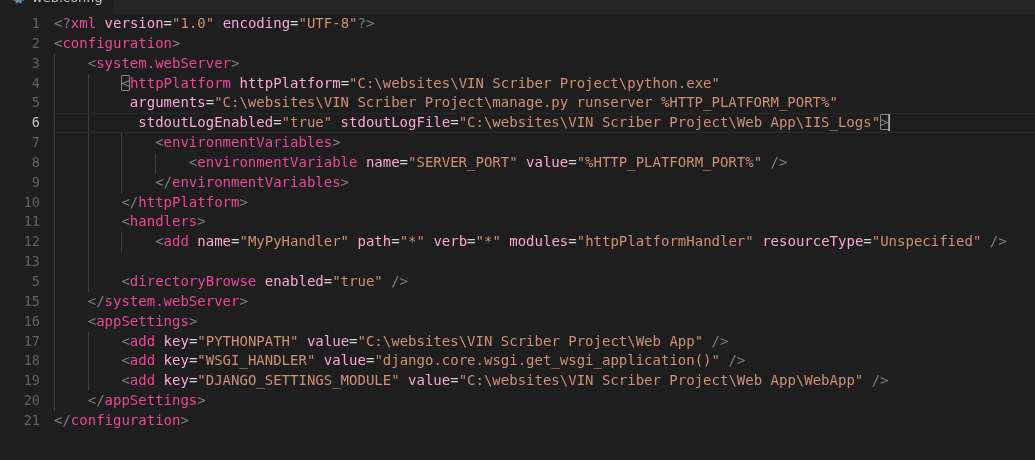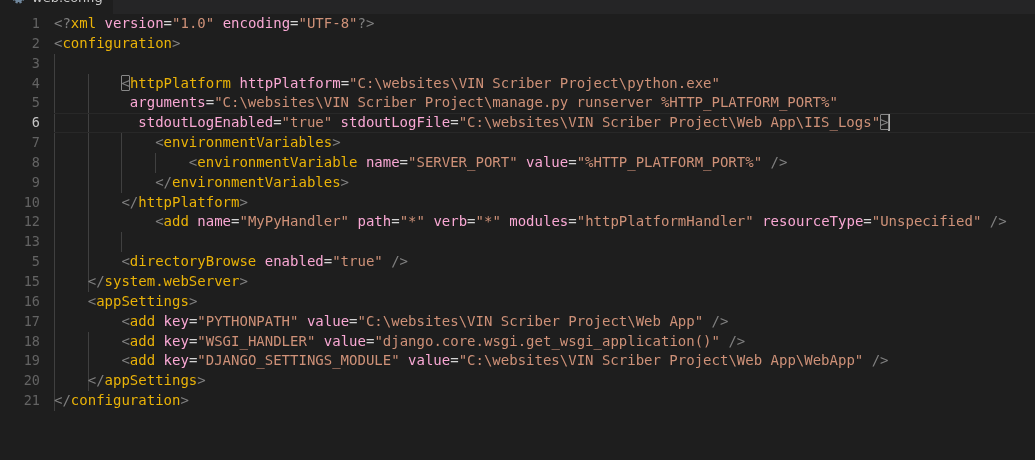--- a/index.html
+++ b/index.html
@@ -103,21 +103,21 @@
   }
   .guide {
     position: absolute;
     top: 0; bottom: 0;
     width: 1px;
     background: #404040;
   }
 
   
   .t-punc   { color: #808080; }
-  .t-tag    { color: #eab308; }
+  .t-tag    { color: #ec4899; }
   .t-attr   { color: #f9a8d4; }
   .t-eq     { color: #d4d4d4; }
   .t-str    { color: #ce9178; }
   .t-plain  { color: #d4d4d4; }
 
   
   .bmatch {
     outline: 1px solid #888888;
     outline-offset: -1px;
     border-radius: 1px;
@@ -153,28 +153,29 @@
       <div class="guide" style="left: 0px; top: 39.7px; bottom: auto; height: 357.3px;"></div>
       <div class="guide" style="left: 33.72px; top: 59.55px; bottom: auto; height: 218.35px;"></div>
       <div class="guide" style="left: 33.72px; top: 317.6px; bottom: auto; height: 59.55px;"></div>
       <div class="guide" style="left: 67.44px; top: 119.1px; bottom: auto; height: 59.55px;"></div>
       <div class="guide" style="left: 67.44px; top: 218.35px; bottom: auto; height: 19.85px;"></div>
       <div class="guide" style="left: 101.16px; top: 138.95px; bottom: auto; height: 19.85px;"></div>
     </div>
   <div id="lines">
       <div class="row"><div class="gutter">1</div><div class="code"><span class="t-punc">&lt;?</span><span class="t-tag">xml</span><span class="t-plain"> </span><span class="t-attr">version</span><span class="t-eq">=</span><span class="t-str">"1.0"</span><span class="t-plain"> </span><span class="t-attr">encoding</span><span class="t-eq">=</span><span class="t-str">"UTF-8"</span><span class="t-punc">?&gt;</span></div></div>
       <div class="row"><div class="gutter">2</div><div class="code"><span class="t-punc">&lt;</span><span class="t-tag">configuration</span><span class="t-punc">&gt;</span></div></div>
-      <div class="row"><div class="gutter">3</div></div>
+      <div class="row"><div class="gutter">3</div><div class="code"><span class="t-punc">    &lt;</span><span class="t-tag">system.webServer</span><span class="t-punc">&gt;</span></div></div>
       <div class="row"><div class="gutter">4</div><div class="code"><span class="t-plain">        </span><span class="t-punc bmatch">&lt;</span><span class="t-tag">httpPlatform</span><span class="t-plain"> </span><span class="t-attr">httpPlatform</span><span class="t-eq">=</span><span class="t-str">"C:\websites\VIN Scriber Project\python.exe"</span></div></div>
       <div class="row"><div class="gutter">5</div><div class="code"><span class="t-plain">         </span><span class="t-attr">arguments</span><span class="t-eq">=</span><span class="t-str">"C:\websites\VIN Scriber Project\manage.py runserver %HTTP_PLATFORM_PORT%"</span></div></div>
       <div class="row active"><div class="activebg"></div><div class="gutter">6</div><div class="code"><span class="t-plain">          </span><span class="t-attr">stdoutLogEnabled</span><span class="t-eq">=</span><span class="t-str">"true"</span><span class="t-plain"> </span><span class="t-attr">stdoutLogFile</span><span class="t-eq">=</span><span class="t-str">"C:\websites\VIN Scriber Project\Web App\IIS_Logs"</span><span class="t-punc bmatch">&gt;</span><span class="caret"></span></div></div>
       <div class="row"><div class="gutter">7</div><div class="code"><span class="t-punc">            &lt;</span><span class="t-tag">environmentVariables</span><span class="t-punc">&gt;</span></div></div>
       <div class="row"><div class="gutter">8</div><div class="code"><span class="t-punc">                &lt;</span><span class="t-tag">environmentVariable</span><span class="t-plain"> </span><span class="t-attr">name</span><span class="t-eq">=</span><span class="t-str">"SERVER_PORT"</span><span class="t-plain"> </span><span class="t-attr">value</span><span class="t-eq">=</span><span class="t-str">"%HTTP_PLATFORM_PORT%"</span><span class="t-punc"> /&gt;</span></div></div>
       <div class="row"><div class="gutter">9</div><div class="code"><span class="t-punc">            &lt;/</span><span class="t-tag">environmentVariables</span><span class="t-punc">&gt;</span></div></div>
       <div class="row"><div class="gutter">10</div><div class="code"><span class="t-punc">        &lt;/</span><span class="t-tag">httpPlatform</span><span class="t-punc">&gt;</span></div></div>
+      <div class="row"><div class="gutter">11</div><div class="code"><span class="t-punc">        &lt;</span><span class="t-tag">handlers</span><span class="t-punc">&gt;</span></div></div>
       <div class="row"><div class="gutter">12</div><div class="code"><span class="t-punc">            &lt;</span><span class="t-tag">add</span><span class="t-plain"> </span><span class="t-attr">name</span><span class="t-eq">=</span><span class="t-str">"MyPyHandler"</span><span class="t-plain"> </span><span class="t-attr">path</span><span class="t-eq">=</span><span class="t-str">"*"</span><span class="t-plain"> </span><span class="t-attr">verb</span><span class="t-eq">=</span><span class="t-str">"*"</span><span class="t-plain"> </span><span class="t-attr">modules</span><span class="t-eq">=</span><span class="t-str">"httpPlatformHandler"</span><span class="t-plain"> </span><span class="t-attr">resourceType</span><span class="t-eq">=</span><span class="t-str">"Unspecified"</span><span class="t-punc"> /&gt;</span></div></div>
       <div class="row"><div class="gutter">13</div></div>
       <div class="row"><div class="gutter">5</div><div class="code"><span class="t-punc">        &lt;</span><span class="t-tag">directoryBrowse</span><span class="t-plain"> </span><span class="t-attr">enabled</span><span class="t-eq">=</span><span class="t-str">"true"</span><span class="t-punc"> /&gt;</span></div></div>
       <div class="row"><div class="gutter">15</div><div class="code"><span class="t-punc">    &lt;/</span><span class="t-tag">system.webServer</span><span class="t-punc">&gt;</span></div></div>
       <div class="row"><div class="gutter">16</div><div class="code"><span class="t-punc">    &lt;</span><span class="t-tag">appSettings</span><span class="t-punc">&gt;</span></div></div>
       <div class="row"><div class="gutter">17</div><div class="code"><span class="t-punc">        &lt;</span><span class="t-tag">add</span><span class="t-plain"> </span><span class="t-attr">key</span><span class="t-eq">=</span><span class="t-str">"PYTHONPATH"</span><span class="t-plain"> </span><span class="t-attr">value</span><span class="t-eq">=</span><span class="t-str">"C:\websites\VIN Scriber Project\Web App"</span><span class="t-punc"> /&gt;</span></div></div>
       <div class="row"><div class="gutter">18</div><div class="code"><span class="t-punc">        &lt;</span><span class="t-tag">add</span><span class="t-plain"> </span><span class="t-attr">key</span><span class="t-eq">=</span><span class="t-str">"WSGI_HANDLER"</span><span class="t-plain"> </span><span class="t-attr">value</span><span class="t-eq">=</span><span class="t-str">"django.core.wsgi.get_wsgi_application()"</span><span class="t-punc"> /&gt;</span></div></div>
       <div class="row"><div class="gutter">19</div><div class="code"><span class="t-punc">        &lt;</span><span class="t-tag">add</span><span class="t-plain"> </span><span class="t-attr">key</span><span class="t-eq">=</span><span class="t-str">"DJANGO_SETTINGS_MODULE"</span><span class="t-plain"> </span><span class="t-attr">value</span><span class="t-eq">=</span><span class="t-str">"C:\websites\VIN Scriber Project\Web App\WebApp"</span><span class="t-punc"> /&gt;</span></div></div>
       <div class="row"><div class="gutter">20</div><div class="code"><span class="t-punc">    &lt;/</span><span class="t-tag">appSettings</span><span class="t-punc">&gt;</span></div></div>
       <div class="row"><div class="gutter">21</div><div class="code"><span class="t-punc">&lt;/</span><span class="t-tag">configuration</span><span class="t-punc">&gt;</span></div></div>

